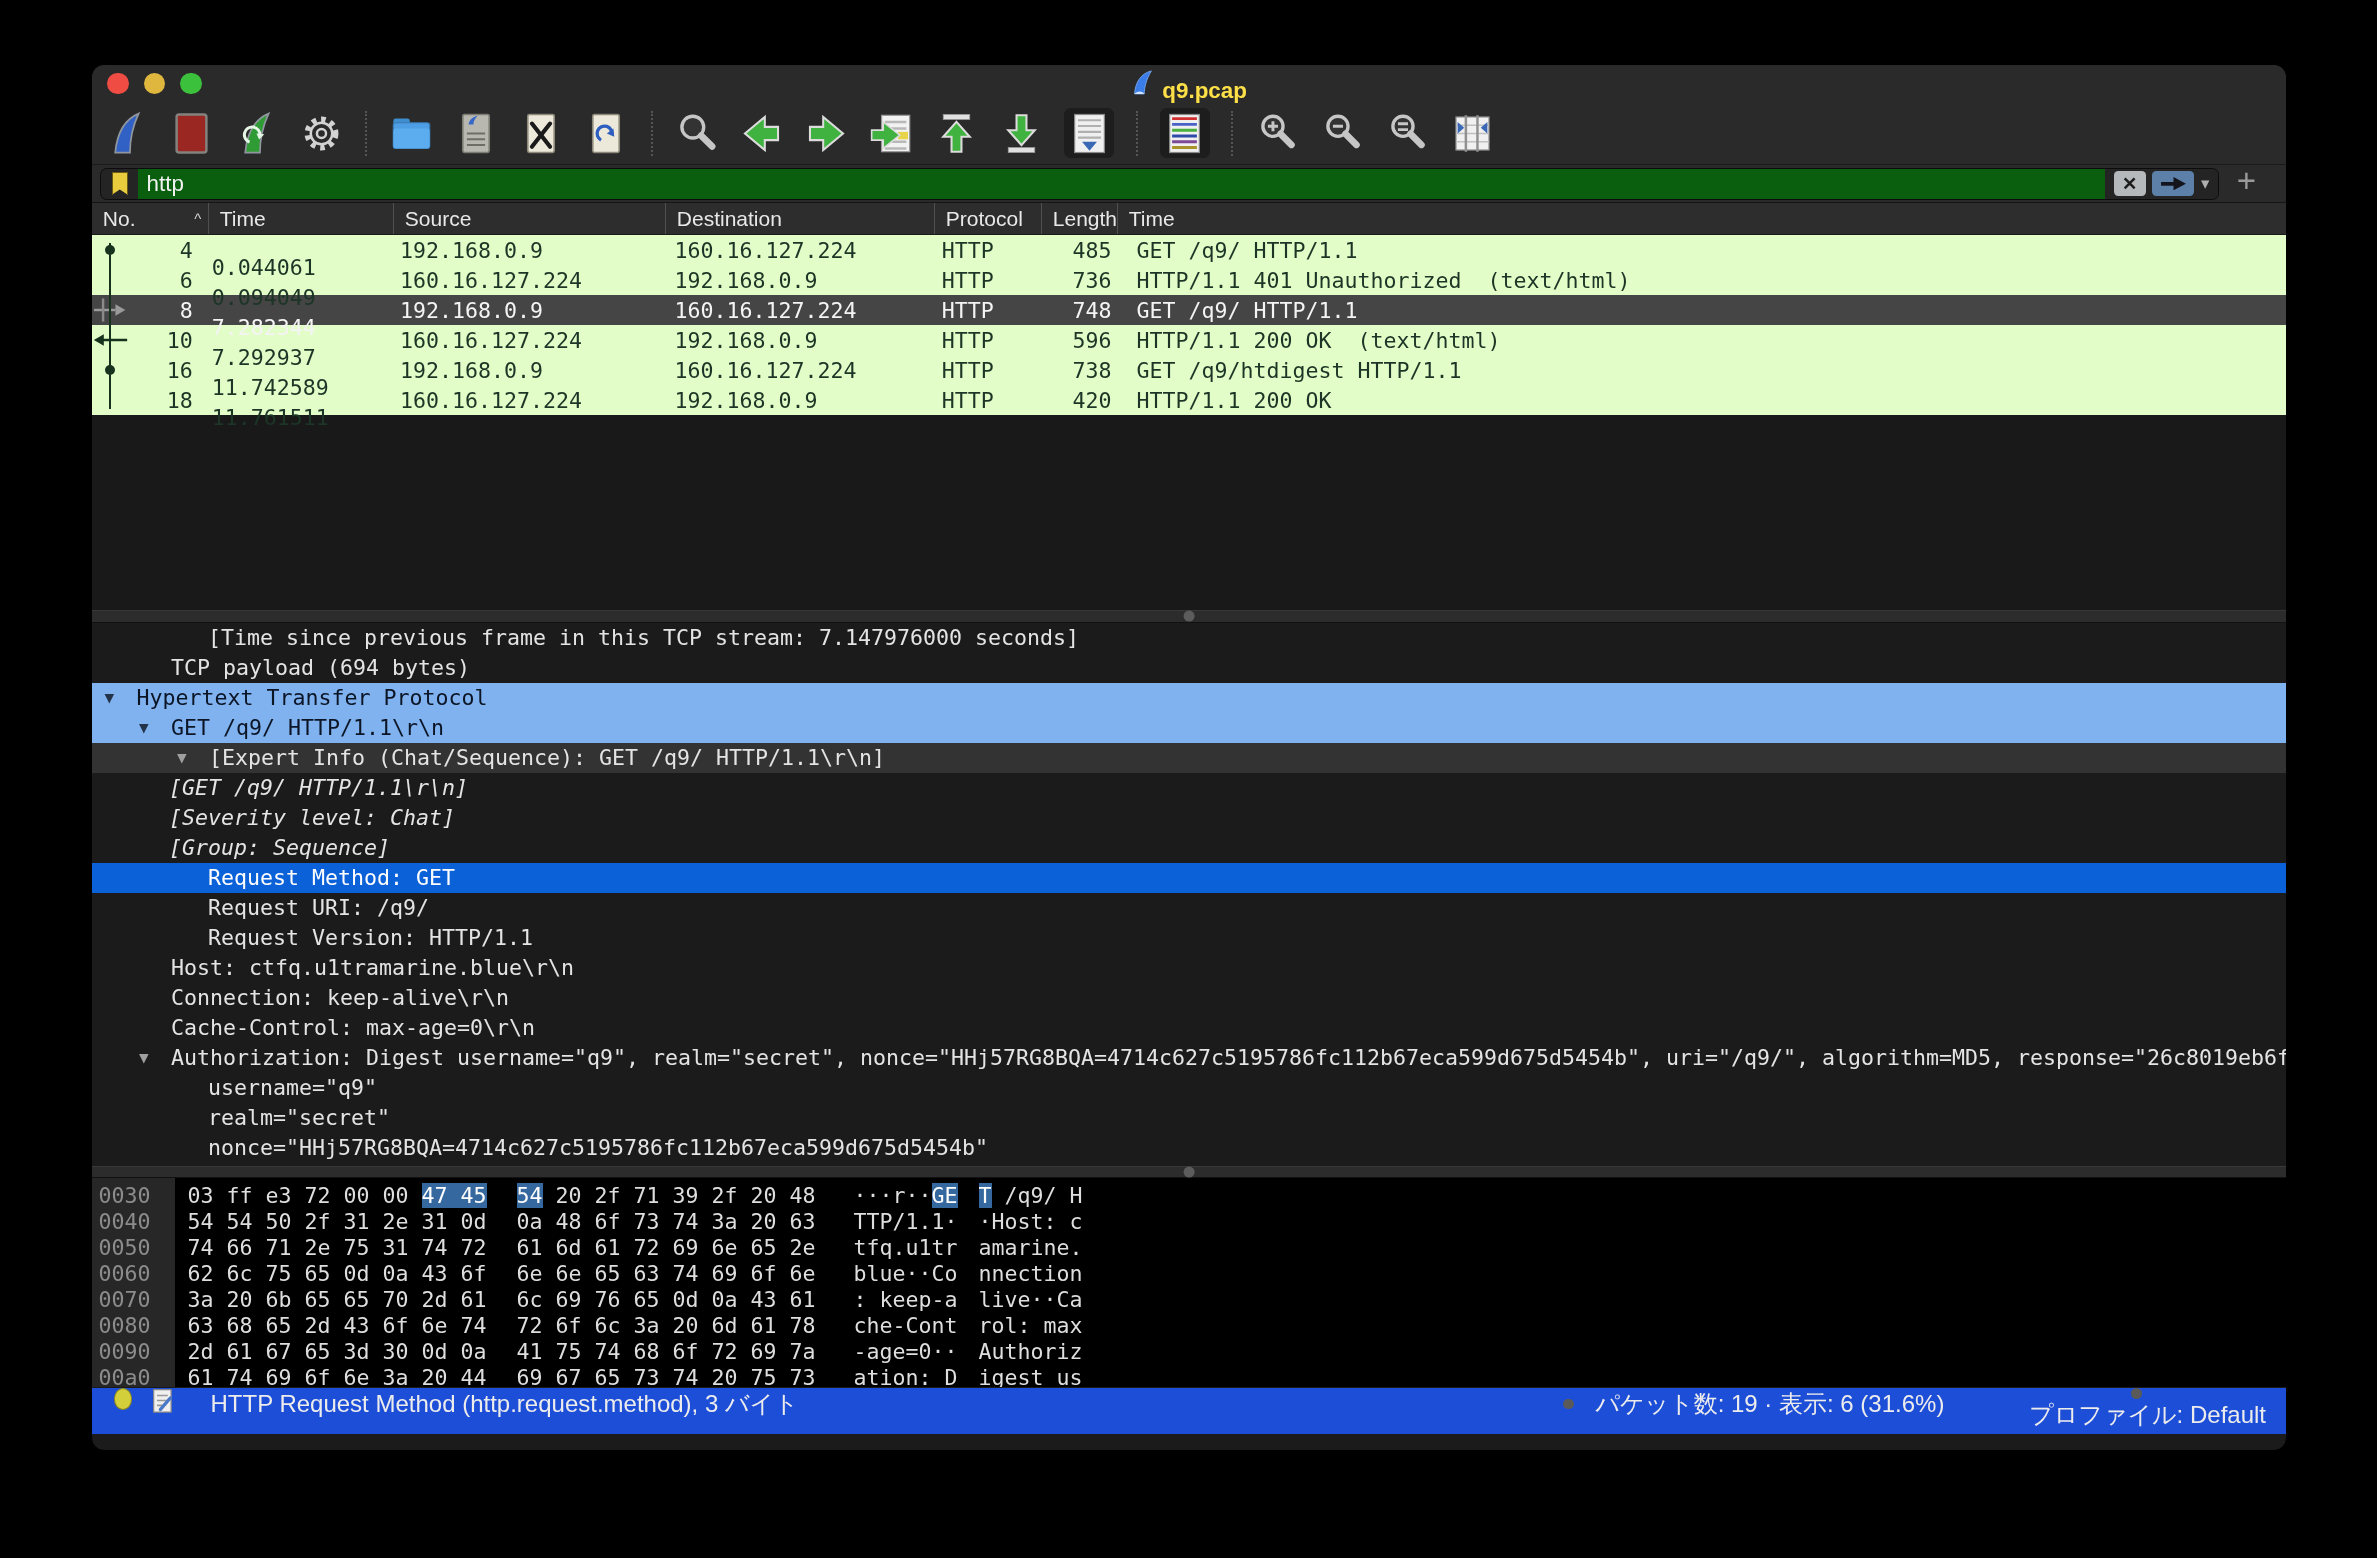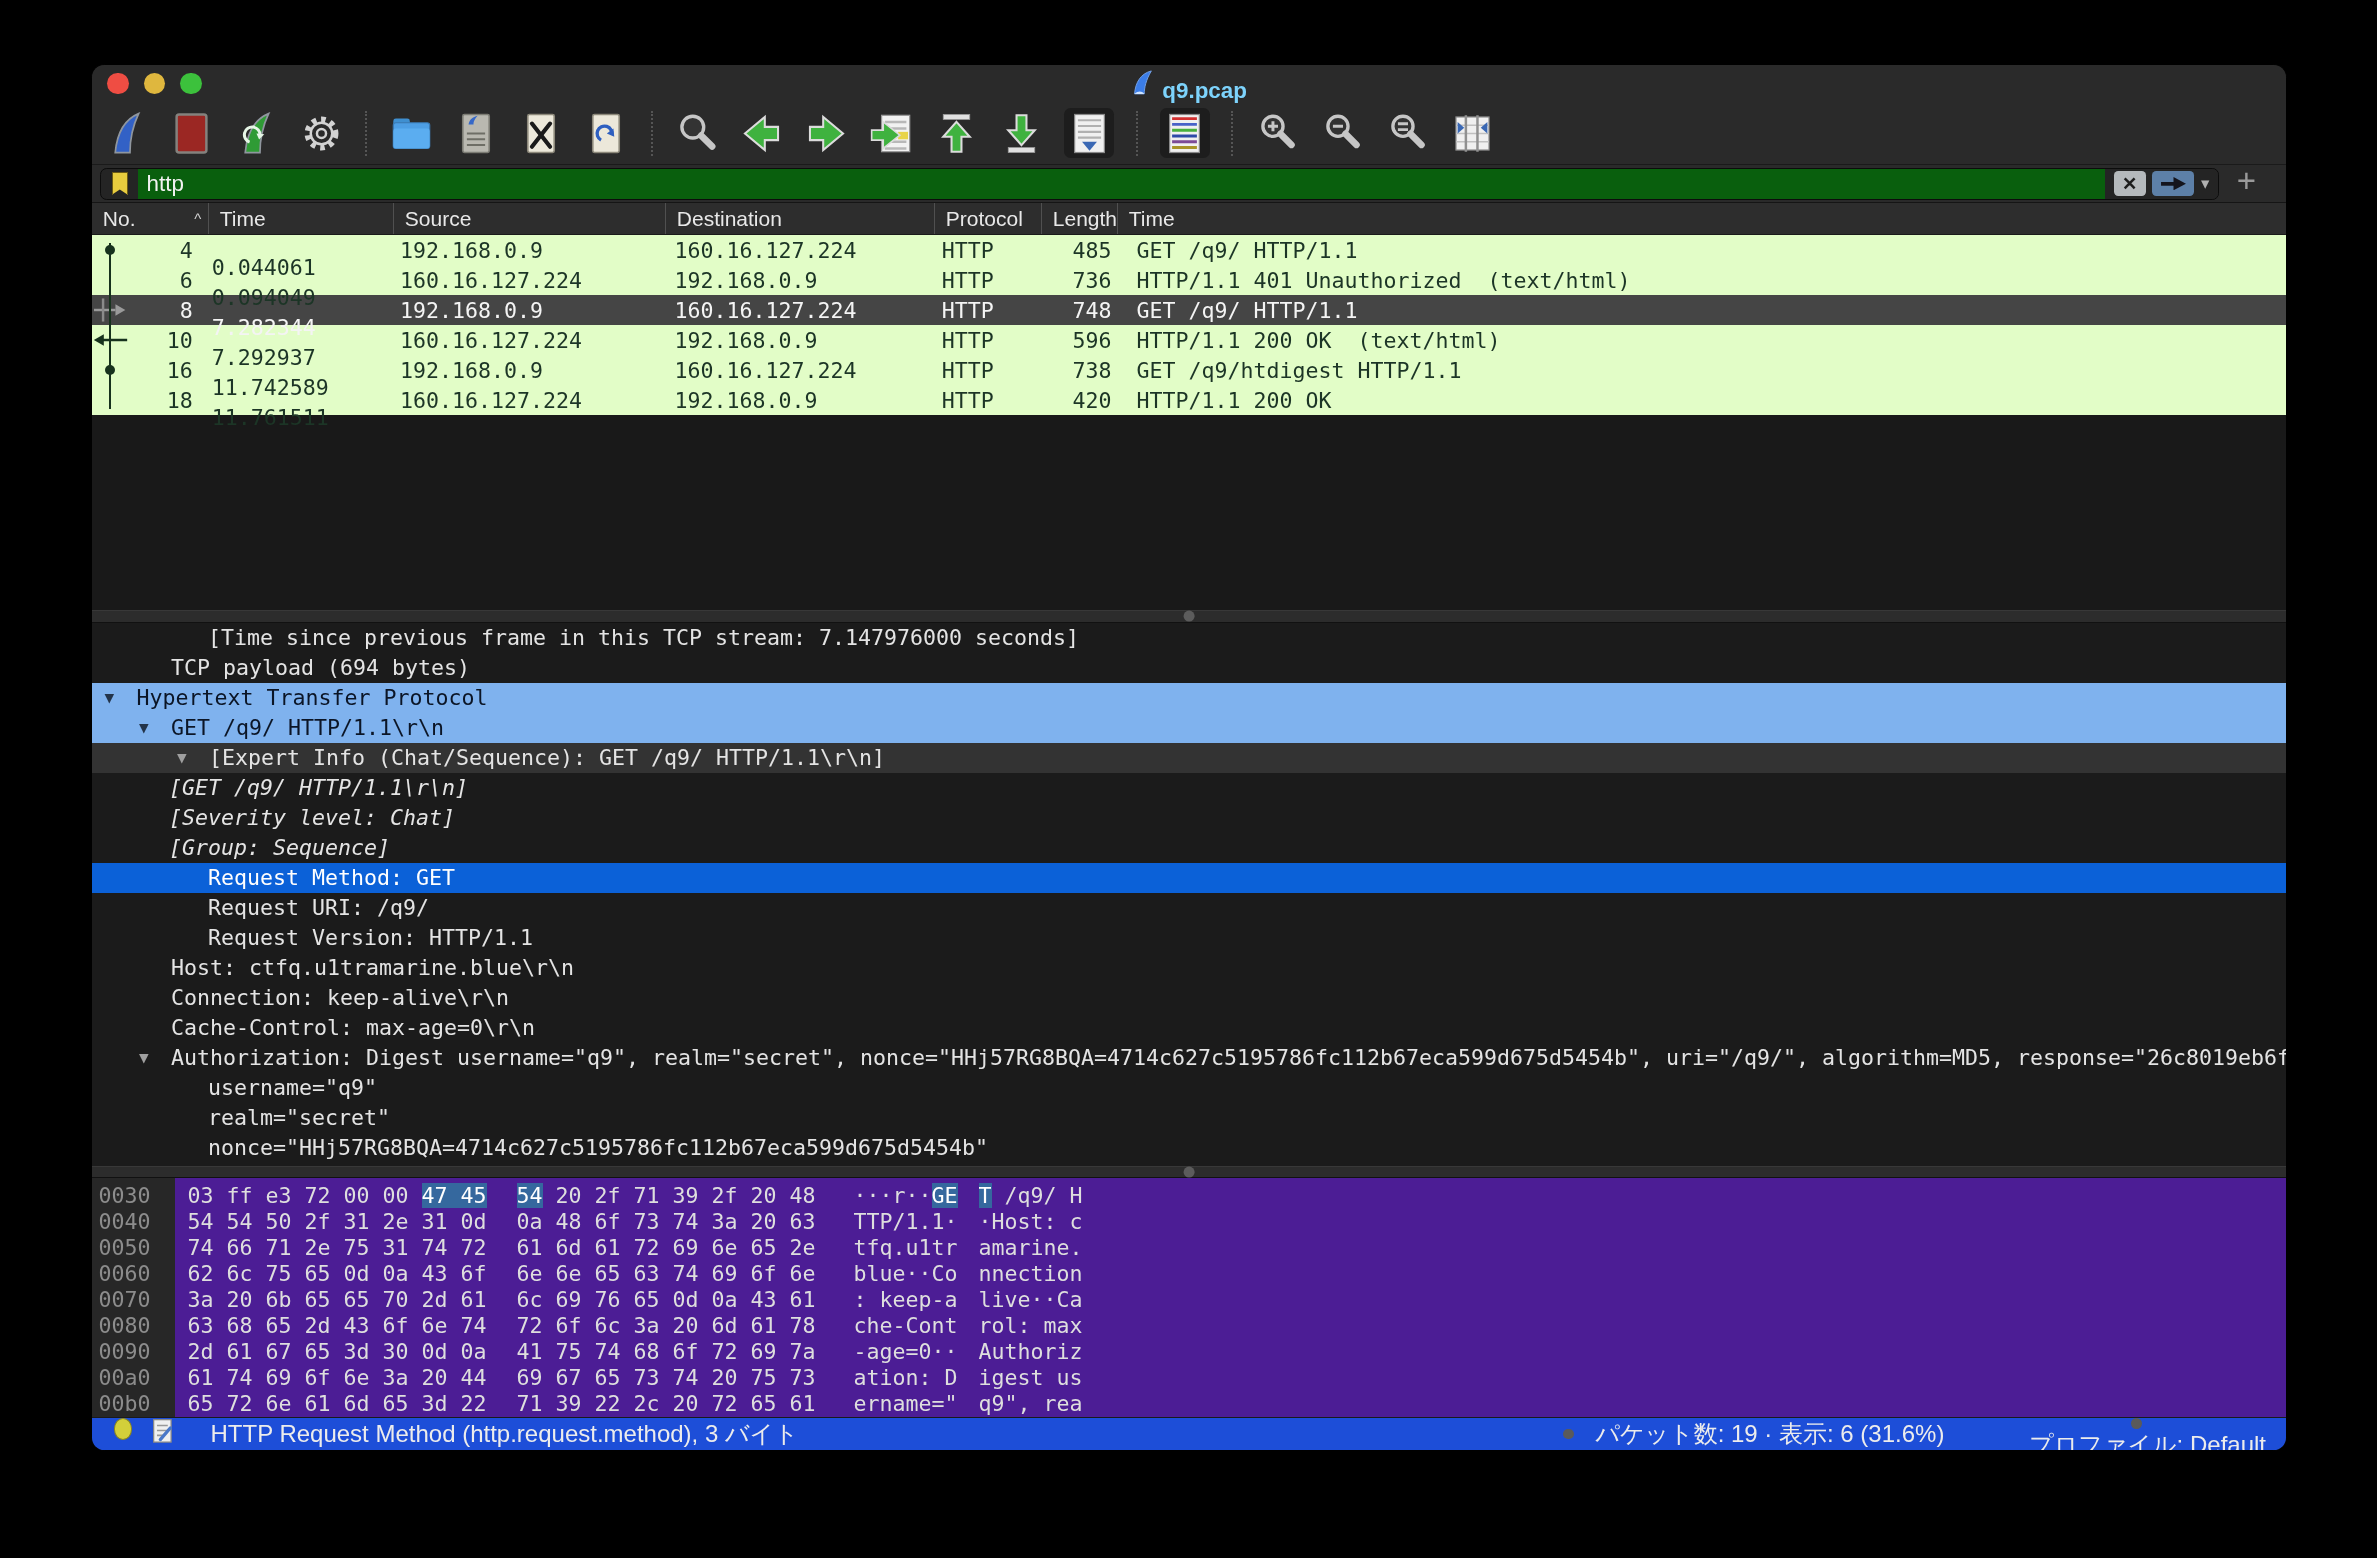--- a/index.html
+++ b/index.html
@@ -8,21 +8,21 @@
     border-radius:13.3px;overflow:hidden;display:flex;flex-direction:column;
     box-shadow:0 25px 66px rgba(0,0,0,.8);border:0.8px solid #000;font-family:"Liberation Sans",sans-serif;}
   
   .titlebar{height:37px;background:#2a2a2a;flex:none;position:relative;display:flex;align-items:center;justify-content:center;}
   .lights{position:absolute;left:15px;top:0;height:37px;display:flex;align-items:center;gap:15px;}
   .light{width:21.6px;height:21.6px;border-radius:50%;}
   .light.red{background:#ef4d43;}
   .light.yellow{background:#dfb73e;}
   .light.green{background:#3cc13c;}
   .title-group{display:flex;align-items:center;gap:8.3px;}
-  .title-text{color:#7dd3fc;font-size:22.4px;font-weight:bold;margin-top:14px;}
+  .title-text{color:#fde047;font-size:22.4px;font-weight:bold;margin-top:14px;}
   
   .toolbar{height:63px;background:#2a2a2a;flex:none;display:flex;align-items:center;padding:0 11.6px;gap:20px;border-bottom:0.8px solid #1a1a1a;}
   .tbtn{width:45px;height:50px;display:flex;align-items:center;justify-content:center;flex:none;border-radius:6.6px;}
   .tbtn.active{background:#1d1d1d;width:50px;}
   .tsep{width:0;height:45px;border-left:2.5px dotted #555;margin:0 1.7px;flex:none;}
   
   .filterbar{height:38px;background:#2a2a2a;flex:none;display:flex;align-items:center;padding:3.3px 8.3px;border-bottom:0.8px solid #151515;}
   .filter-field{flex:1;height:32px;background:#242424;border:1.7px solid #0c0c0c;border-radius:6.6px;display:flex;align-items:center;overflow:hidden;}
   .bookmark-cell{width:37px;height:100%;display:flex;align-items:center;justify-content:center;flex:none;}
   .bookmark{width:16.6px;height:23px;background:#e8cc3e;border:1.7px solid #6b5a14;border-bottom:none;
@@ -66,21 +66,21 @@
   .drow{height:30px;display:flex;align-items:center;white-space:pre;}
   .drow .exp{display:inline-block;width:32px;color:#9f9f9f;font-size:16px;flex:none;}
   .pl-l0e{padding-left:12.5px;}  .pl-l1{padding-left:79px;}
   .pl-l1e{padding-left:47px;}  .pl-l2{padding-left:116px;}
   .pl-l2e{padding-left:85px;} .pl-l3{padding-left:77px;font-style:italic;}
   .drow.hl-blue{background:#7fb2ee;color:#0b1526;}
   .drow.hl-blue .exp{color:#23344a;}
   .drow.hl-gray{background:#333333;}
   .drow.hl-sel{background:#0b61d8;color:#ffffff;}
   
-  .hexpane{height:239px;flex:none;background:#4c1d95;padding-top:4.2px;position:relative;
+  .hexpane{height:209px;flex:none;background:#000000;padding-top:4.2px;position:relative;
     font-family:"DejaVu Sans Mono",monospace;font-size:21.6px;color:#dedede;overflow:hidden;}
   .hex-offset-strip{position:absolute;left:0;top:0;bottom:0;width:83px;background:#272727;}
   .hexrow{height:26px;display:flex;align-items:center;white-space:pre;position:relative;}
   .hx-off{width:58px;margin-left:6.6px;margin-right:31px;color:#8c8c8c;flex:none;}
   .hx-g1{width:299px;flex:none;}
   .hx-g2{width:299px;flex:none;margin-left:30px;}
   .hx-a1{width:105px;flex:none;margin-left:38px;}
   .hx-a2{flex:none;margin-left:20px;}
   .hlb{background:#35689e;color:#fff;}
   

